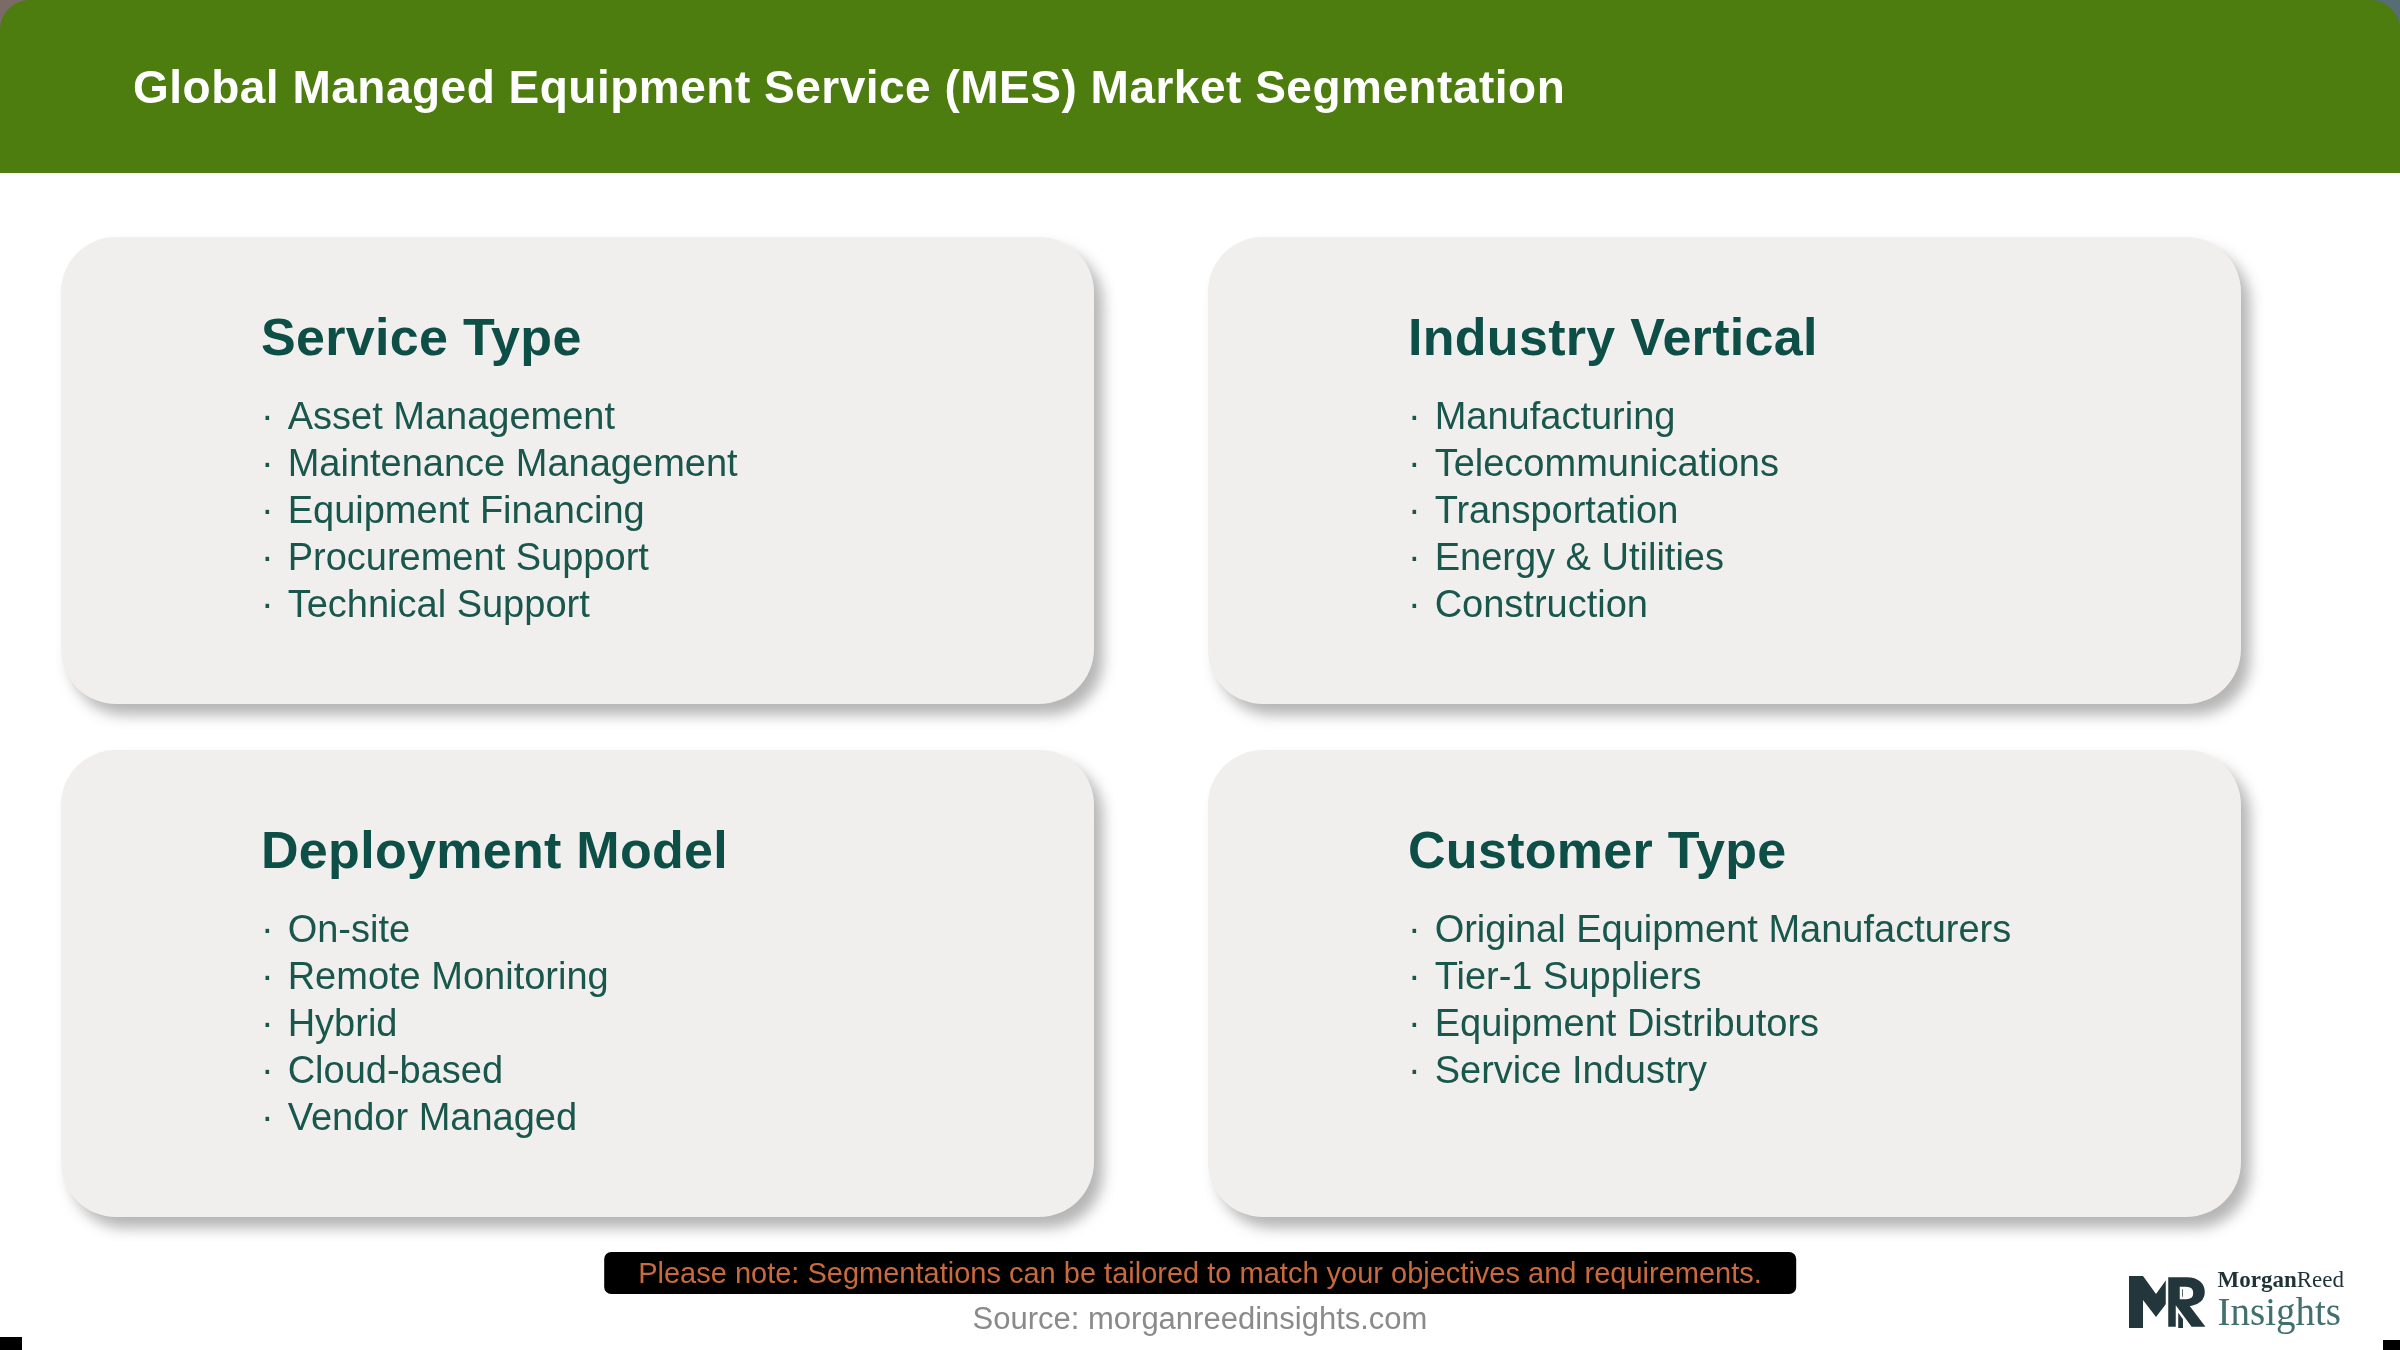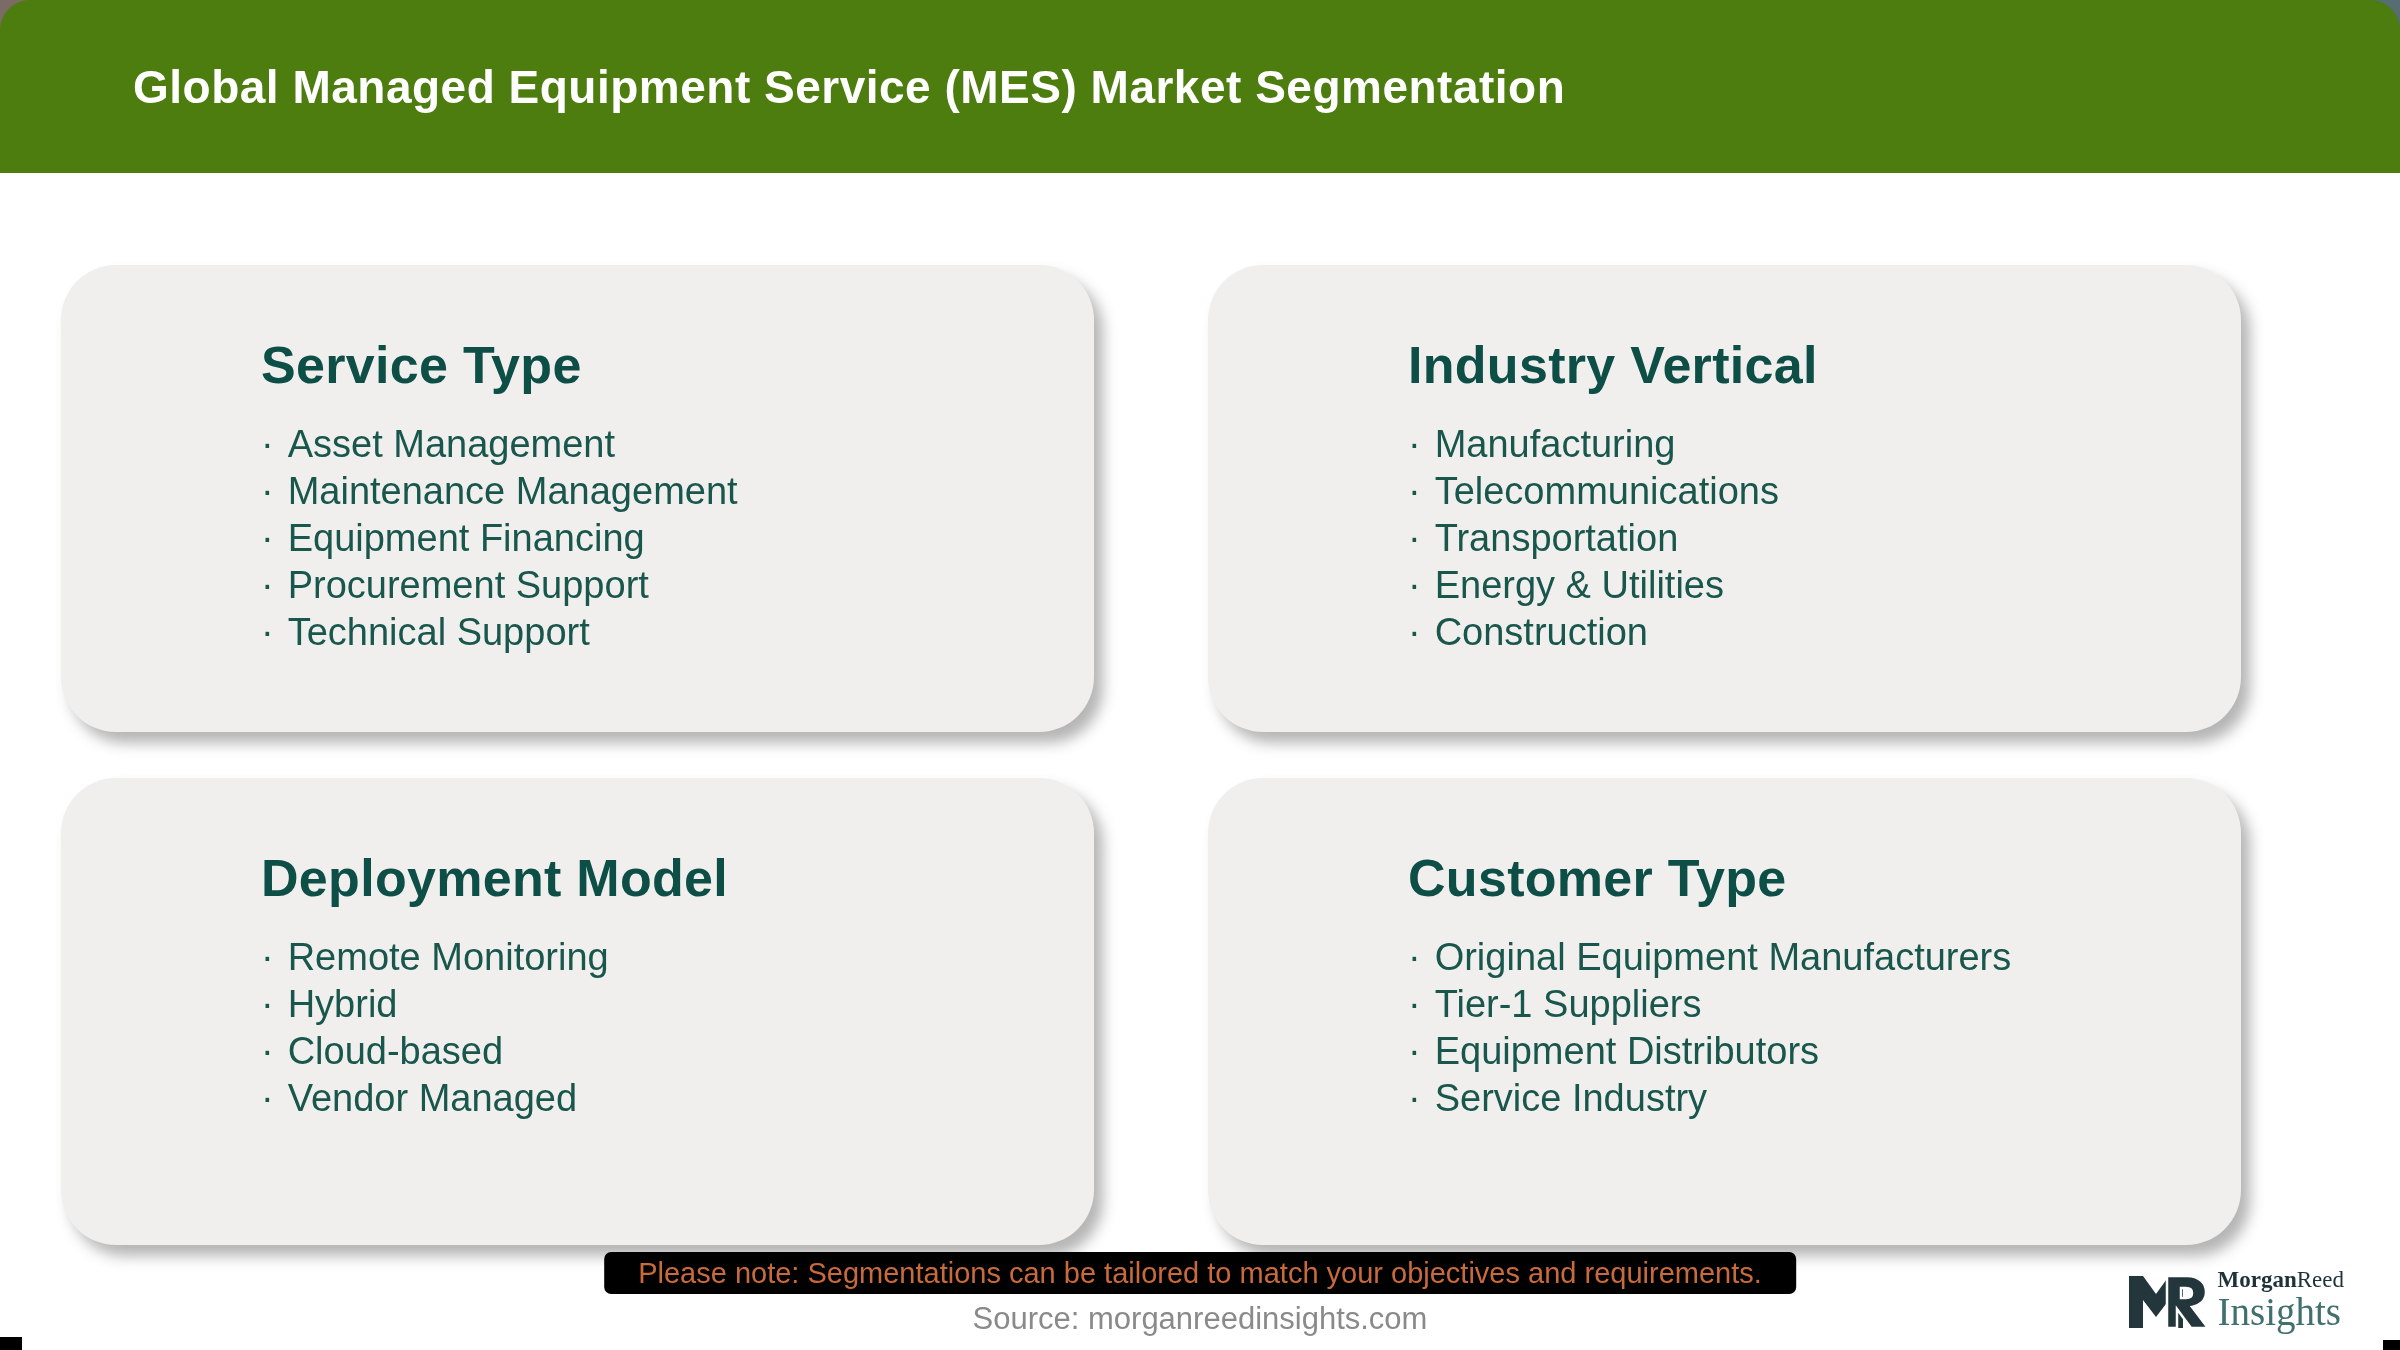--- a/index.html
+++ b/index.html
@@ -18,21 +18,21 @@
     display:flex;align-items:center;
   }
   .header .title{
     margin-left:133px;color:#ffffff;font-size:46px;font-weight:bold;
     letter-spacing:0.5px;
   }
 
   .card{
     position:absolute;width:1033px;height:467px;background:#F0EFEE;
     border-radius:55px;box-shadow:9px 11px 14px rgba(90,90,90,0.45);
-    box-sizing:border-box;padding:70px 50px 0 200px;z-index:1;margin-top:28px;
+    box-sizing:border-box;padding:70px 50px 0 200px;z-index:1;
   }
   .card.c1{left:61px;top:237px;}
   .card.c2{left:1208px;top:237px;}
   .card.c3{left:61px;top:750px;}
   .card.c4{left:1208px;top:750px;}
   .card h2{
     margin:0 0 26px 0;font-size:52px;font-weight:bold;color:#0D4F46;
     letter-spacing:0.3px;
   }
   .card ul{list-style:none;margin:0;padding:0;}
@@ -95,20 +95,21 @@
     <li>Telecommunications</li>
     <li>Transportation</li>
     <li>Energy &amp; Utilities</li>
     <li>Construction</li>
   </ul>
 </div>
 
 <div class="card c3">
   <h2>Deployment Model</h2>
   <ul>
+    <li>On-site</li>
     <li>Remote Monitoring</li>
     <li>Hybrid</li>
     <li>Cloud-based</li>
     <li>Vendor Managed</li>
   </ul>
 </div>
 
 <div class="card c4">
   <h2>Customer Type</h2>
   <ul>

